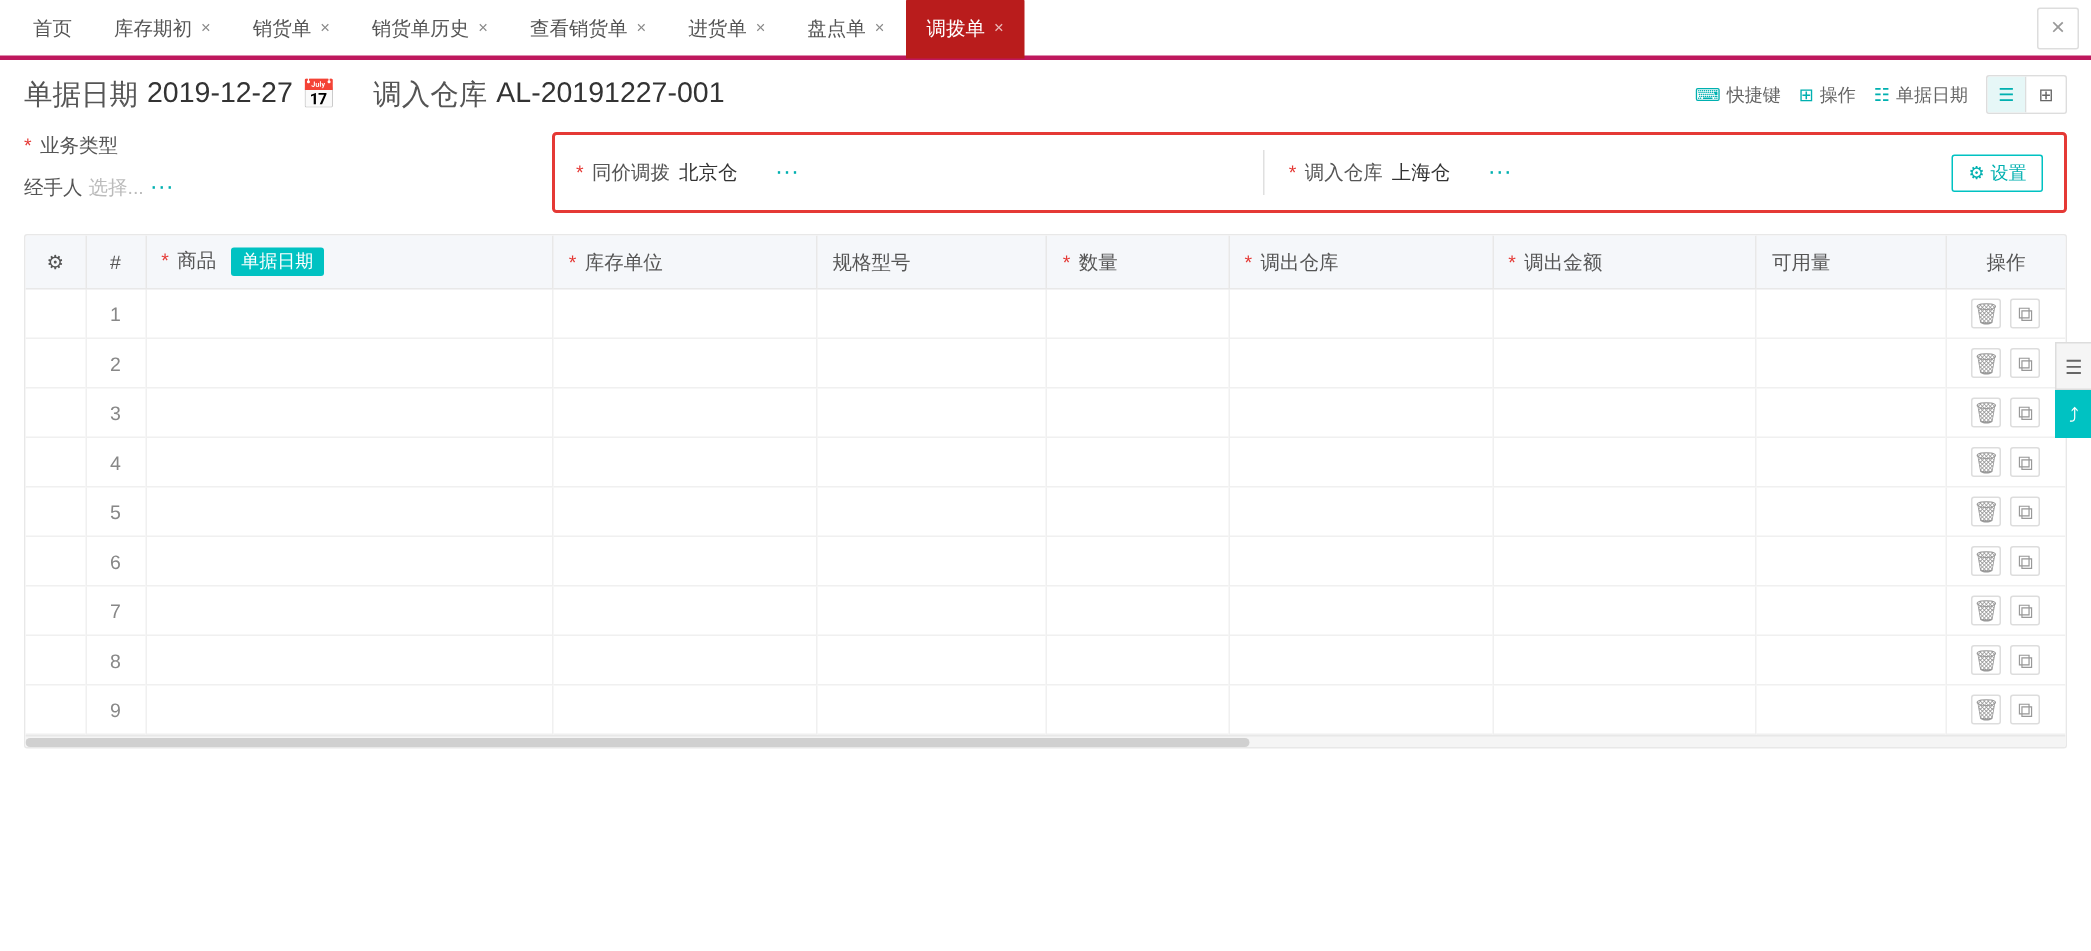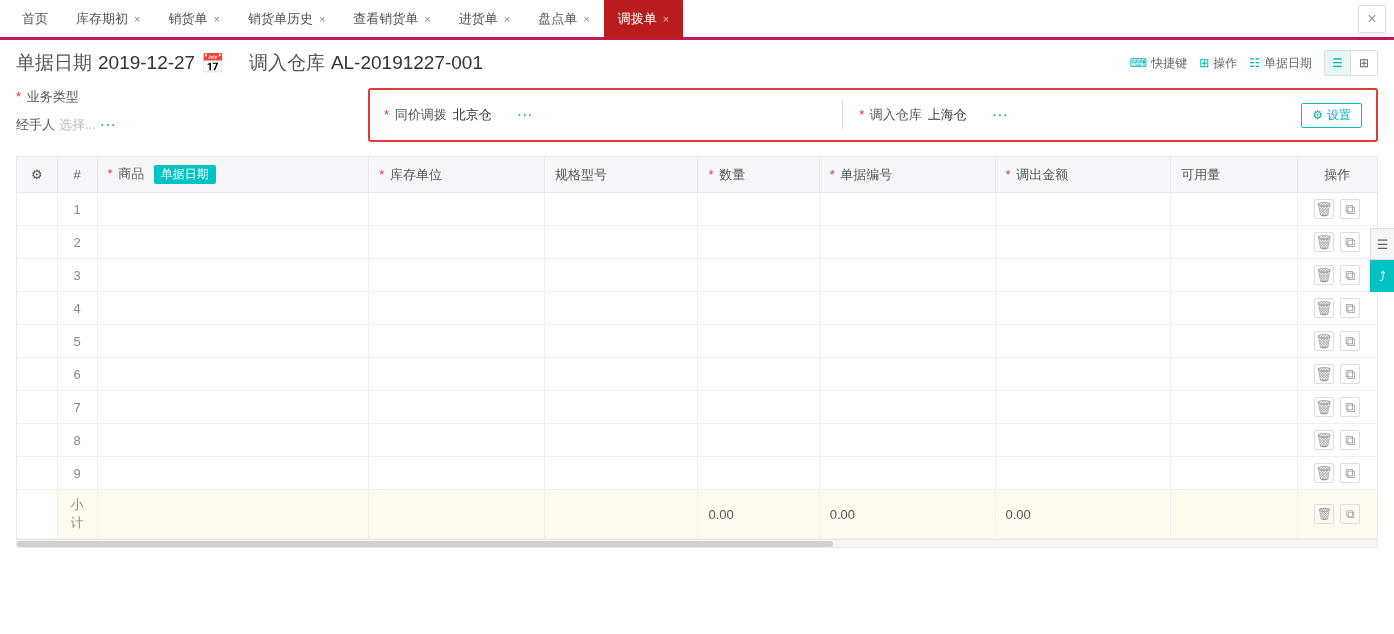--- a/index.html
+++ b/index.html
@@ -456,21 +456,21 @@
             <span class="required-star">*</span>
             <span>库存单位</span>
           </th>
           <th>规格型号</th>
           <th>
             <span class="required-star">*</span>
             <span>数量</span>
           </th>
           <th>
             <span class="required-star">*</span>
-            <span>单据编号</span>
+            <span>调出仓库</span>
           </th>
           <th>
             <span class="required-star">*</span>
             <span>调出金额</span>
           </th>
           <th>可用量</th>
           <th class="col-op-header">操作</th>
         </tr>
       </thead>
       <tbody id="table-body">
@@ -621,37 +621,20 @@
         <td></td>
         <td></td>
         <td></td>
         <td>
           <div class="action-cell">
             <div class="action-icon" style="font-size:14px;">🗑</div>
             <div class="action-icon copy" style="font-size:14px;">⧉</div>
           </div>
         </td>
       </tr>
-          <tr>
-        <td></td>
-        <td class="col-num label subtotal-row" style="background:#fffbf0;color:#888;text-align:center;">小计</td>
-        <td style="background:#fffbf0;"></td>
-        <td style="background:#fffbf0;"></td>
-        <td style="background:#fffbf0;"></td>
-        <td style="background:#fffbf0;color:#555;">0.00</td>
-        <td style="background:#fffbf0;color:#555;">0.00</td>
-        <td style="background:#fffbf0;color:#555;">0.00</td>
-        <td style="background:#fffbf0;"></td>
-        <td style="background:#fffbf0;">
-          <div class="action-cell">
-            <div class="action-icon">🗑</div>
-            <div class="action-icon copy">⧉</div>
-          </div>
-        </td>
-      </tr>
         </tbody>
     </table>
     <div class="scroll-area">
       <div class="scroll-track"></div>
     </div>
   </div>
 
 </div>
 
 <div class="right-float" style="position:fixed;right:0;top:260px;display:flex;flex-direction:column;gap:0;">

